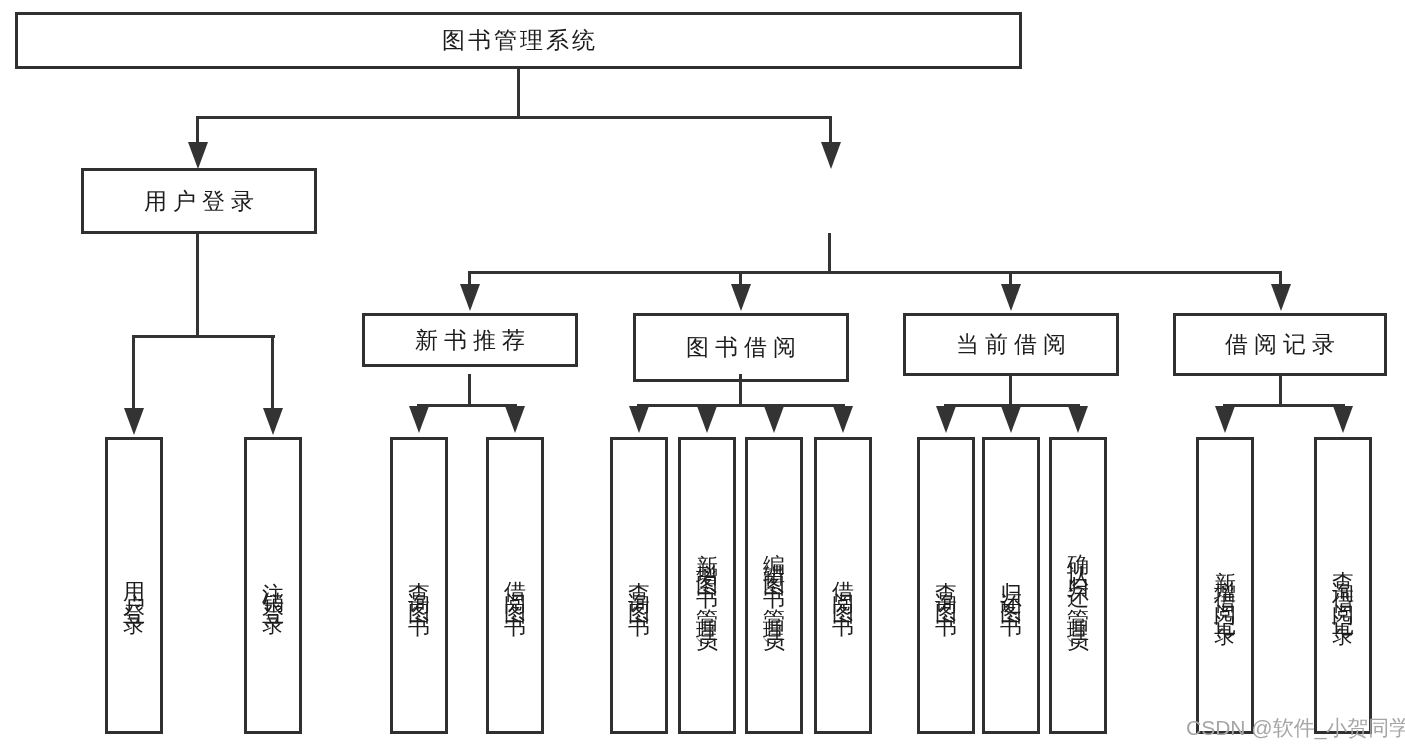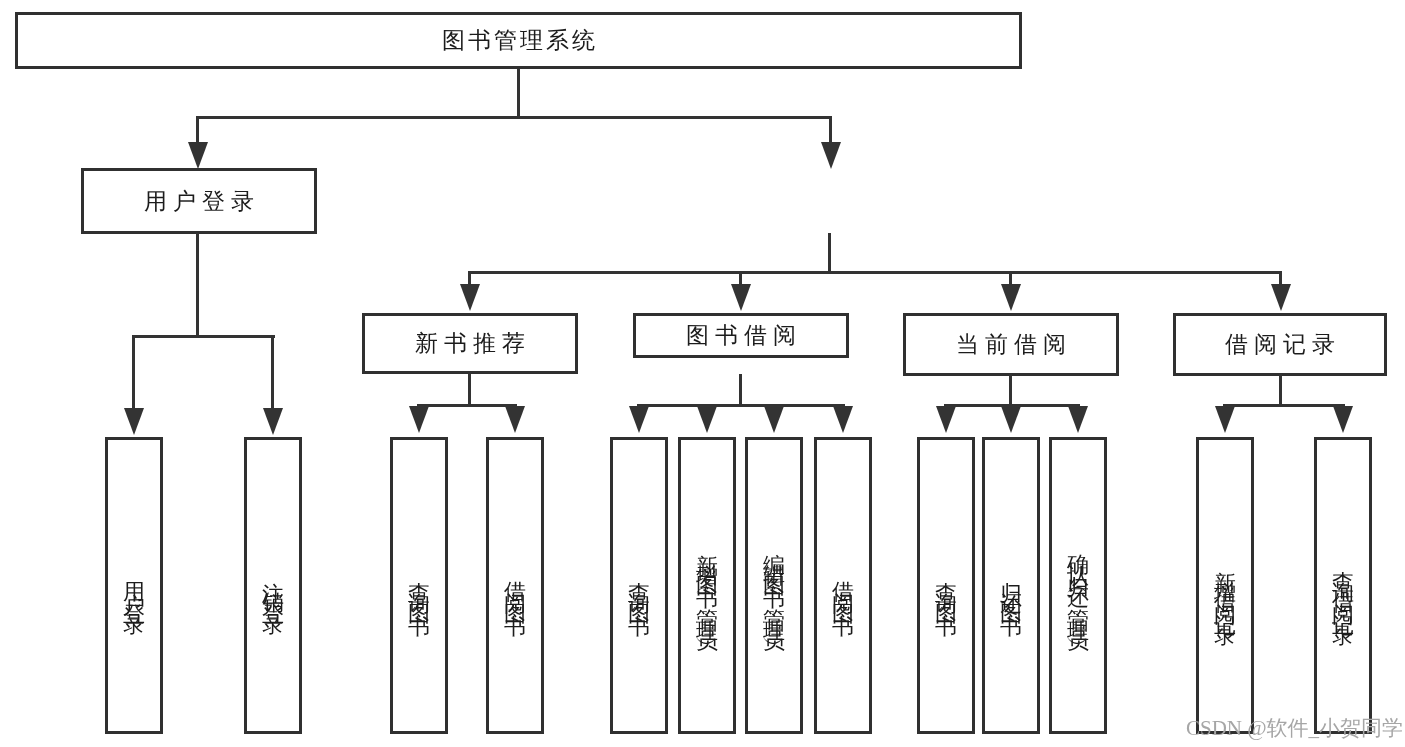--- a/index.html
+++ b/index.html
@@ -1,18 +1,18 @@
 <!DOCTYPE html>
 <html><head>
 <meta charset="utf-8">
 <style>
   html,body{margin:0;padding:0;background:#fff;}
   .canvas{
     position:relative;width:1405px;height:747px;background:#ffffff;
-    font-family:Liberation Serif, serif;overflow:hidden;
+    font-family:Liberation Sans, sans-serif;overflow:hidden;
   }
   .box{
     position:absolute;background:#ffffff;border:3px solid #303030;
     box-sizing:border-box;display:flex;align-items:center;justify-content:center;
     color:#1c1c1c;
   }
   .box-h{font-size:23px;letter-spacing:6px;text-indent:6px;white-space:nowrap;}
   .box-h.root-size{letter-spacing:3px;text-indent:3px;}
   .box-v span{
     writing-mode:vertical-rl;text-orientation:mixed;
@@ -60,24 +60,24 @@
   <div class="line" style="left:468px;top:271px;width:814px;height:3px;"></div>
   <div class="line" style="left:468px;top:273px;width:3px;height:12px;"></div>
   <div class="line" style="left:739px;top:273px;width:3px;height:12px;"></div>
   <div class="line" style="left:1009px;top:273px;width:3px;height:12px;"></div>
   <div class="line" style="left:1279px;top:273px;width:3px;height:12px;"></div>
   <div class="arrow" style="left:460px;top:284px;"></div>
   <div class="arrow" style="left:731px;top:284px;"></div>
   <div class="arrow" style="left:1001px;top:284px;"></div>
   <div class="arrow" style="left:1271px;top:284px;"></div>
 
-  <div class="box box-h" style="left:362px;top:313px;width:216px;height:61px;align-items:center;">
+  <div class="box box-h" style="left:362px;top:313px;width:216px;height:54px;align-items:center;">
     <span>新书推荐</span>
   </div>
-  <div class="box box-h" style="left:633px;top:313px;width:216px;height:45px;">
+  <div class="box box-h" style="left:633px;top:313px;width:216px;height:69px;">
     <span>图书借阅</span>
   </div>
   <div class="box box-h" style="left:1173px;top:313px;width:214px;height:63px;">
     <span>借阅记录</span>
   </div>
   <div class="box box-h" style="left:903px;top:313px;width:216px;height:63px;">
     <span>当前借阅</span>
   </div>
 
   <div class="line" style="left:468px;top:374px;width:3px;height:32px;"></div>

